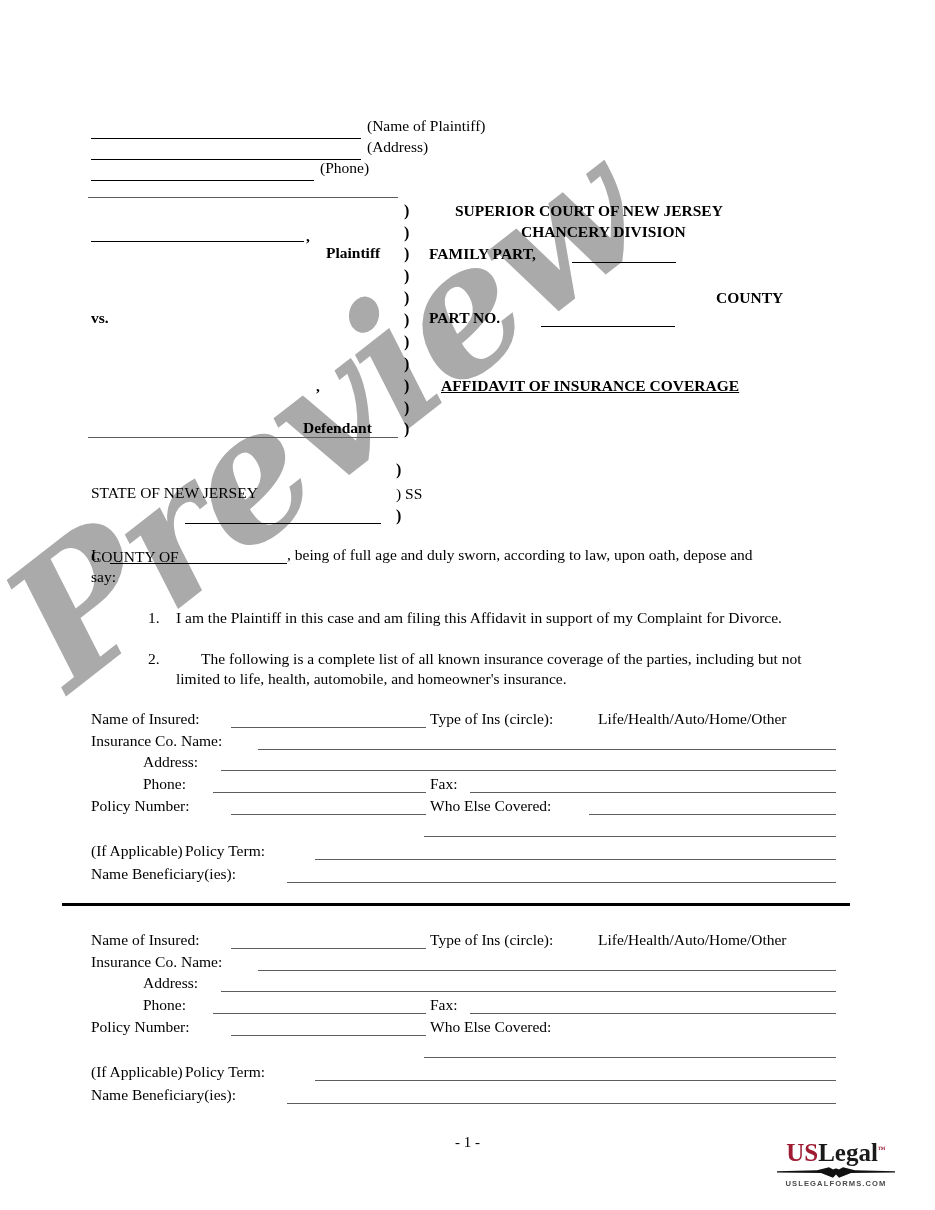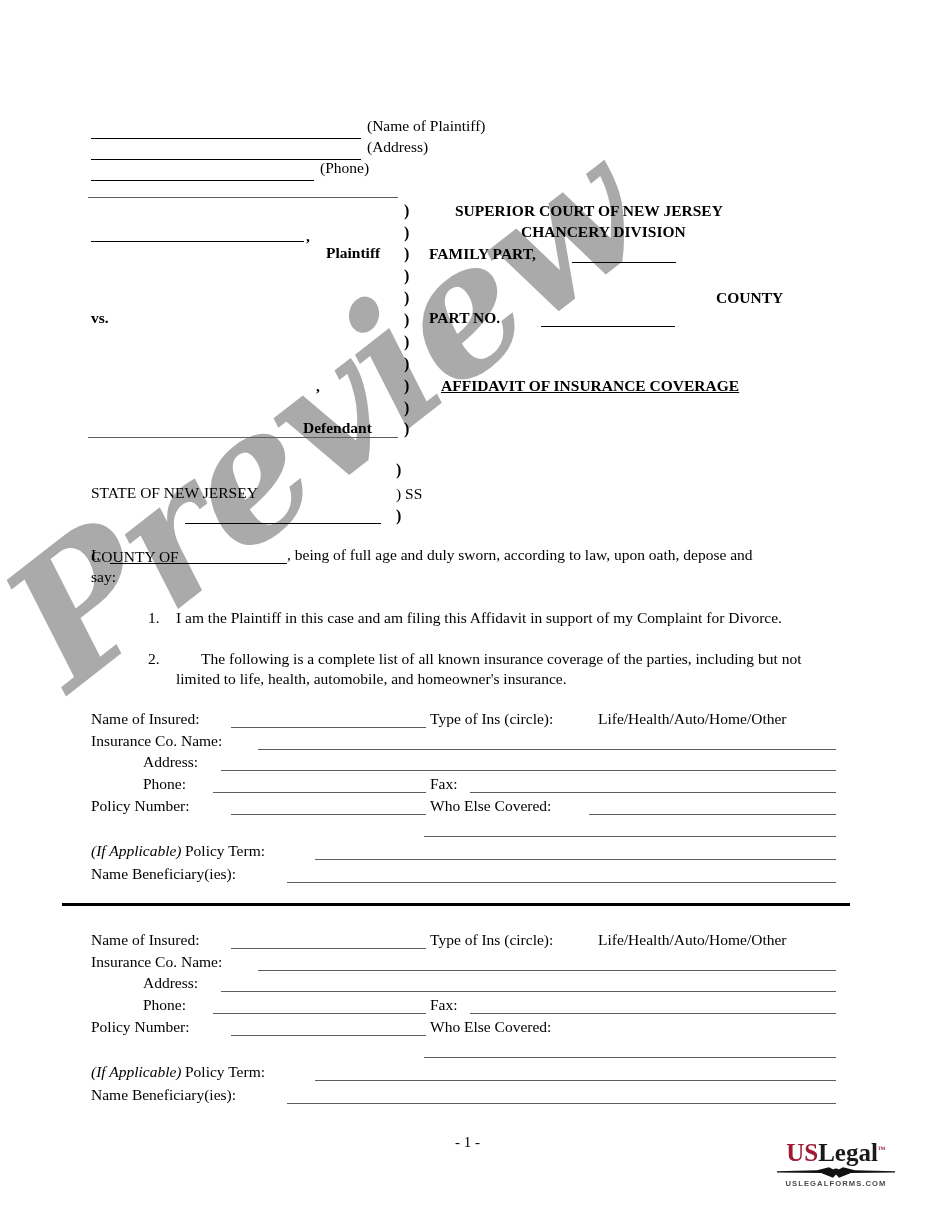--- a/index.html
+++ b/index.html
@@ -55,21 +55,21 @@
     height: 1210px;
     z-index: 10;
   }
   .t {
     position: absolute;
     white-space: pre;
     font-size: 15.5px;
     line-height: 1;
   }
   .bold { font-weight: 700; }
-  .ital { font-style: italic; }
+  .ital { }
   .und  { text-decoration: underline; }
 
   
   .rule {
     position: absolute;
     height: 0;
     border-top: 1px solid #5e5e5e;
   }
   .rule.dark { border-top: 1.6px solid #000000; }
   .rule.thick { border-top: 3px solid #000000; }

